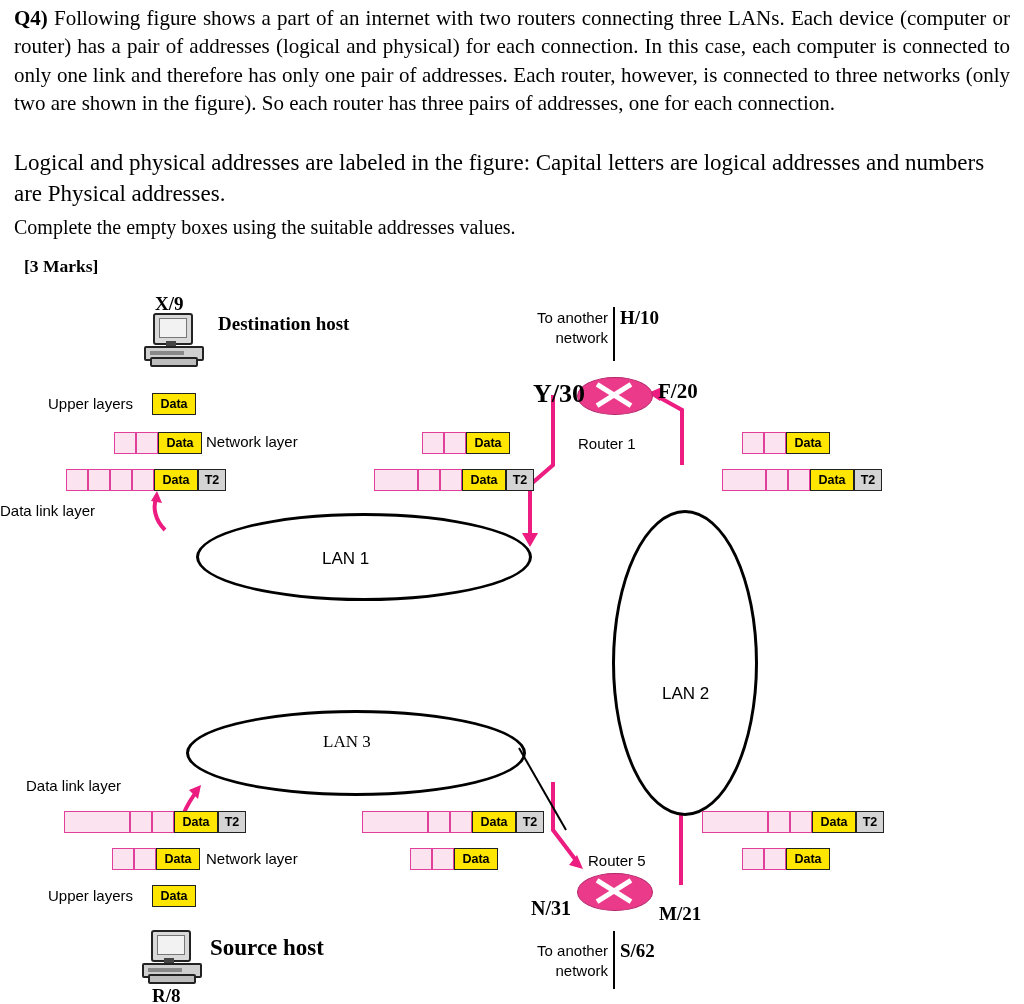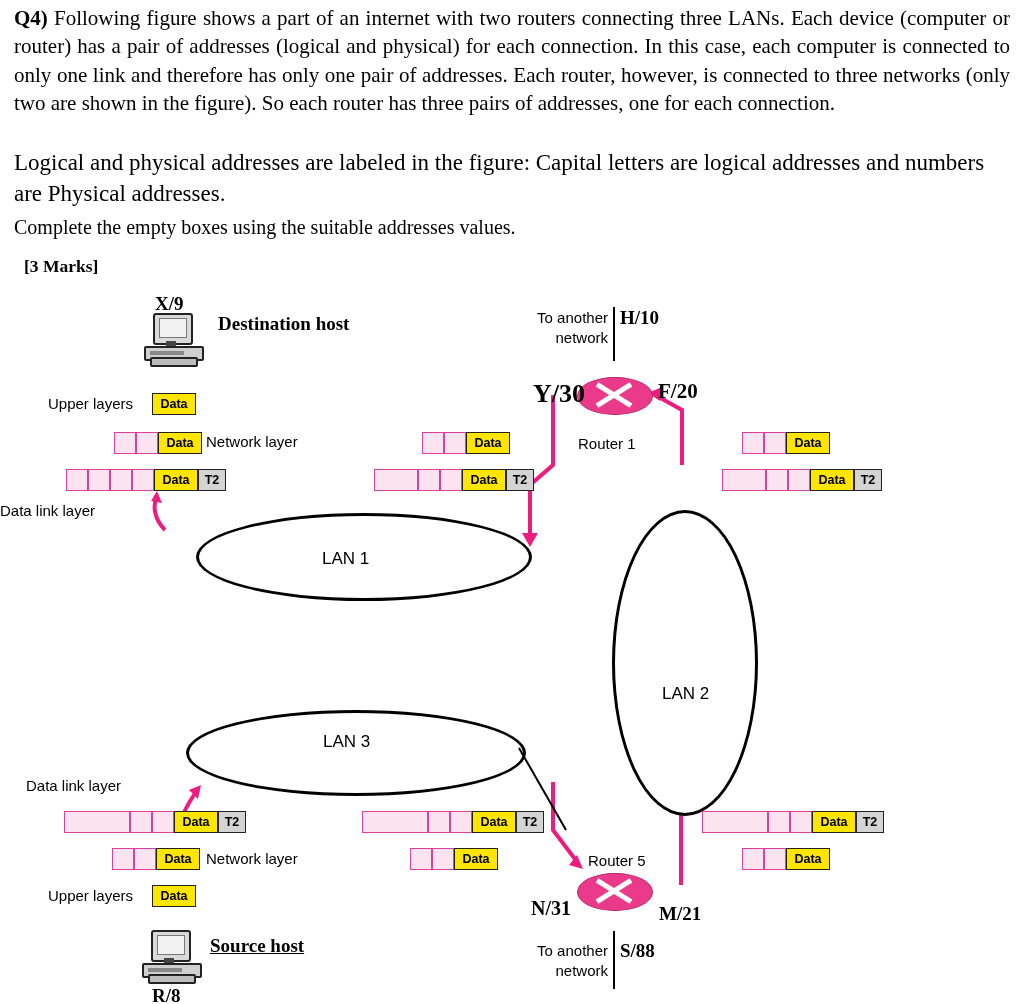--- a/index.html
+++ b/index.html
@@ -135,21 +135,21 @@
     <polygon points="681,492 673,507 689,507" fill="#ec1c80"></polygon>
   </svg>
 
   <div class="lan" style="left:196px;top:228px;width:330px;height:82px;"></div>
   <div class="lan-label" style="left:322px;top:264px;text-align:right;">LAN 1</div>
 
   <div class="lan" style="left:612px;top:225px;width:140px;height:300px;"></div>
   <div class="lan-label" style="left:662px;top:355px;margin-top:44px;">LAN 2</div>
 
   <div class="lan" style="left:186px;top:425px;width:334px;height:80px;"></div>
-  <div class="lan-label" style="left:323px;top:447px;">LAN 3</div>
+  <div class="lan-label" style="left:323px;top:447px;font-family:Liberation Serif, serif;">LAN 3</div>
 
   <div class="computer" style="left:144px;top:28px;">
     <div class="comp-screen"></div>
     <div class="comp-neck"></div>
     <div class="comp-base"></div>
     <div class="comp-foot"></div>
   </div>
   <div class="lbl bold-serif" style="left:155px;top:8px;font-size:19px;">X/9</div>
   <div class="lbl bold-serif" style="left:218px;top:28px;font-size:19px;">Destination host</div>
 
@@ -234,21 +234,21 @@
   <div class="pkt" style="left:152px;top:600px;">
     <div class="cell c-data" style="width:44px;">Data</div>
   </div>
 
   <div class="computer" style="left:142px;top:645px;">
     <div class="comp-screen"></div>
     <div class="comp-neck"></div>
     <div class="comp-base"></div>
     <div class="comp-foot"></div>
   </div>
-  <div class="lbl bold-serif" style="left:210px;top:650px;font-size:19px;text-decoration:underline;">Source host</div>
+  <div class="lbl bold-serif" style="left:210px;top:650px;font-size:23px;">Source host</div>
   <div class="lbl bold-serif" style="left:152px;top:700px;font-size:19px;">R/8</div>
 
   <div class="pkt" style="left:362px;top:526px;">
     <div class="cell c-pink" style="width:66px;"></div>
     <div class="cell c-pink" style="width:22px;"></div>
     <div class="cell c-pink" style="width:22px;"></div>
     <div class="cell c-data" style="width:44px;">Data</div>
     <div class="cell c-t2" style="width:28px;">T2</div>
   </div>
   <div class="pkt" style="left:410px;top:563px;">
@@ -275,19 +275,19 @@
     <div class="ell"></div>
       <div class="x1"></div>
       <div class="x2"></div>
   </div>
   <div class="lbl bold-serif" style="left:531px;top:612px;font-size:20px;">N/31</div>
   <div class="lbl bold-serif" style="left:659px;top:618px;font-size:19px;">M/21</div>
   <div class="vline" style="left:613px;top:646px;height:58px;"></div>
   <div class="lbl sans" style="left:524px;top:656px;font-size:15px;text-align:right;width:84px;line-height:1.3;">
     <span>To another network</span>
   </div>
-  <div class="lbl bold-serif" style="left:620px;top:655px;font-size:19px;">S/88</div>
+  <div class="lbl bold-serif" style="left:620px;top:655px;font-size:19px;">S/62</div>
 
   <svg class="overlay">
     <line x1="519" y1="463" x2="566" y2="545" stroke="#000" stroke-width="2"></line>
   </svg>
 
 </div>
 
 </body></html>

